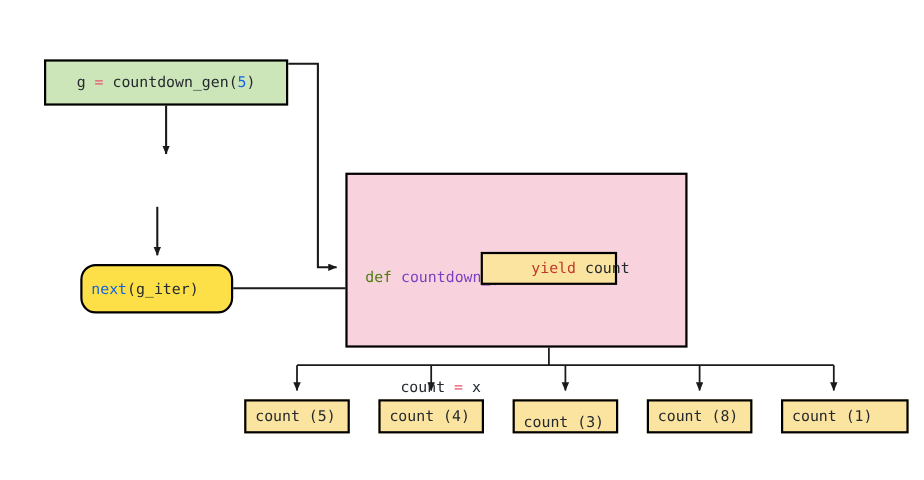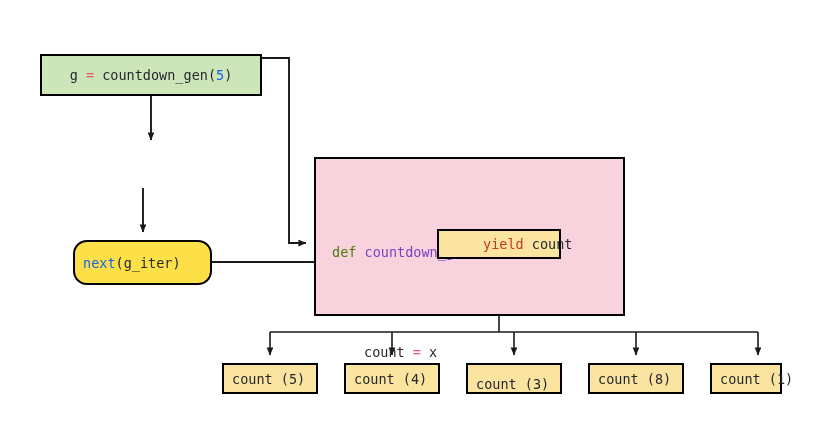--- a/index.html
+++ b/index.html
@@ -144,17 +144,17 @@
   </div>
 
   <div class="node yellow leftpad" style="left:466px; top:363px; width:96px; height:31px;align-items:flex-end;">
     <span class="node-text tok-plain">count (3)</span>
   </div>
 
   <div class="node yellow leftpad" style="left:588px; top:363px; width:96px; height:31px;">
     <span class="node-text tok-plain">count (8)</span>
   </div>
 
-  <div class="node yellow leftpad" style="left:710px; top:363px; width:72px; height:31px;">
+  <div class="node yellow leftpad" style="left:710px; top:363px; width:116px; height:31px;">
     <span class="node-text tok-plain">count (1)</span>
   </div>
 
 </div>
 
 </body></html>

